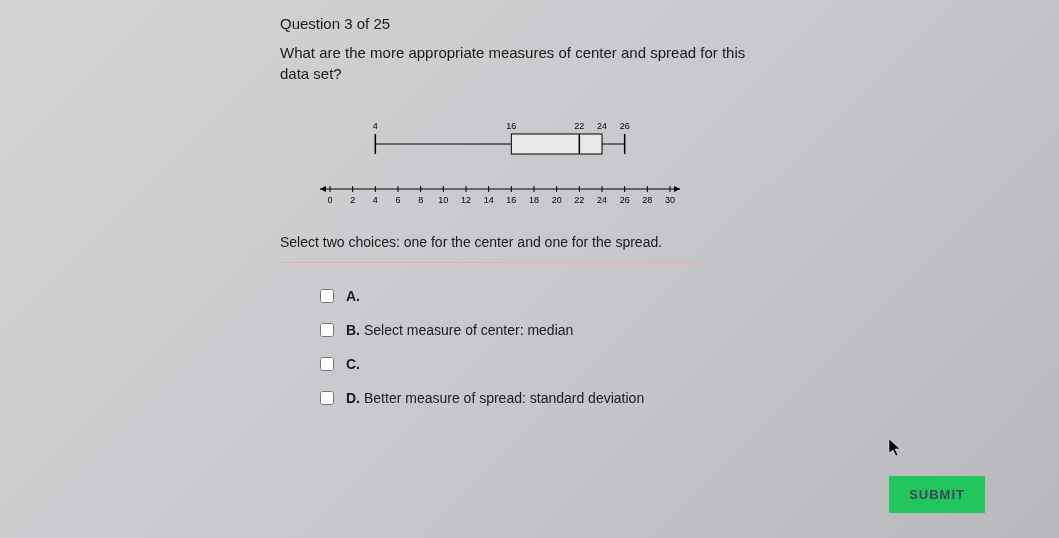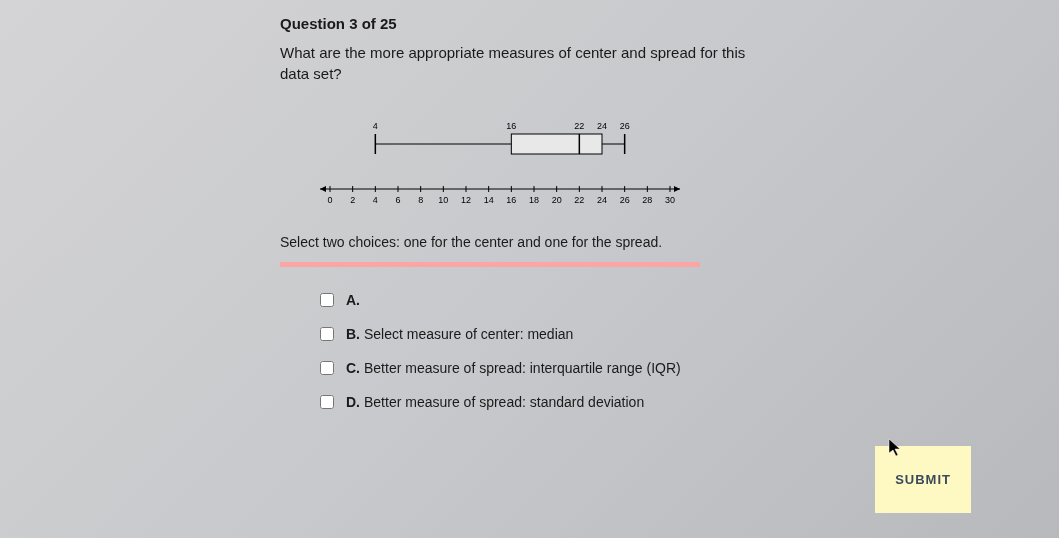--- a/index.html
+++ b/index.html
@@ -11,21 +11,21 @@
       font-family: Arial, Helvetica, sans-serif;
       background: linear-gradient(135deg, #d4d4d6 0%, #c8c9cc 50%, #b8b9bd 100%);
       width: 1059px;
       height: 538px;
       padding: 15px 70px 15px 280px;
       color: #1a1a1a;
       position: relative;
       font-size: 16px;
     }
     .question-header {
-      font-weight: bold;
+      font-weight: normal;
       font-size: 15px;
       margin-bottom: 10px;
     }
     .question-text {
       font-size: 15px;
       line-height: 1.4;
       margin-bottom: 8px;
       max-width: 490px;
     }
     .boxplot-container {
@@ -35,21 +35,21 @@
       height: 120px;
     }
     .boxplot-svg {
       width: 100%;
       height: 100%;
     }
     .instruction-text {
       font-size: 14px;
       margin: 10px 0 25px 0;
       padding-bottom: 12px;
-      border-bottom: 5px solid #fca5a5;
+      border-bottom: 1px solid #fca5a5;
       max-width: 420px;
     }
     .choices {
       margin-left: 40px;
     }
     .choice {
       display: flex;
       align-items: center;
       margin-bottom: 18px;
       font-size: 14px;
@@ -60,26 +60,26 @@
       margin-right: 12px;
       border: 1px solid #555;
       background: #fff;
     }
     .choice-label {
       font-weight: bold;
       margin-right: 4px;
     }
     .submit-btn {
       position: absolute;
-      right: 88px;
+      right: 74px;
       bottom: 25px;
-      background: #fef9c3;
+      background: #22c55e;
       color: #3a4a5a;
       border: none;
-      padding: 26px 20px;
+      padding: 11px 20px;
       font-size: 13px;
       letter-spacing: 1px;
       font-weight: 600;
       cursor: pointer;
     }
     .cursor-arrow {
       position: absolute;
       right: 155px;
       bottom: 75px;
       font-size: 18px;
@@ -153,21 +153,20 @@
     <span class="choice-label">A.</span>
   </div>
   <div class="choice">
     <input type="checkbox" style="">
     <span class="choice-label">B.</span>
     <span>Select measure of center: median</span>
   </div>
   <div class="choice">
     <input type="checkbox" style="">
     <span class="choice-label">C.</span>
-    <span>Better measure of spread: interquartile range (IQR)</span>
   </div>
   <div class="choice">
     <input type="checkbox" style="">
     <span class="choice-label">D.</span>
     <span>Better measure of spread: standard deviation</span>
   </div>
 </div>
 
 <button class="submit-btn">SUBMIT</button>
 

